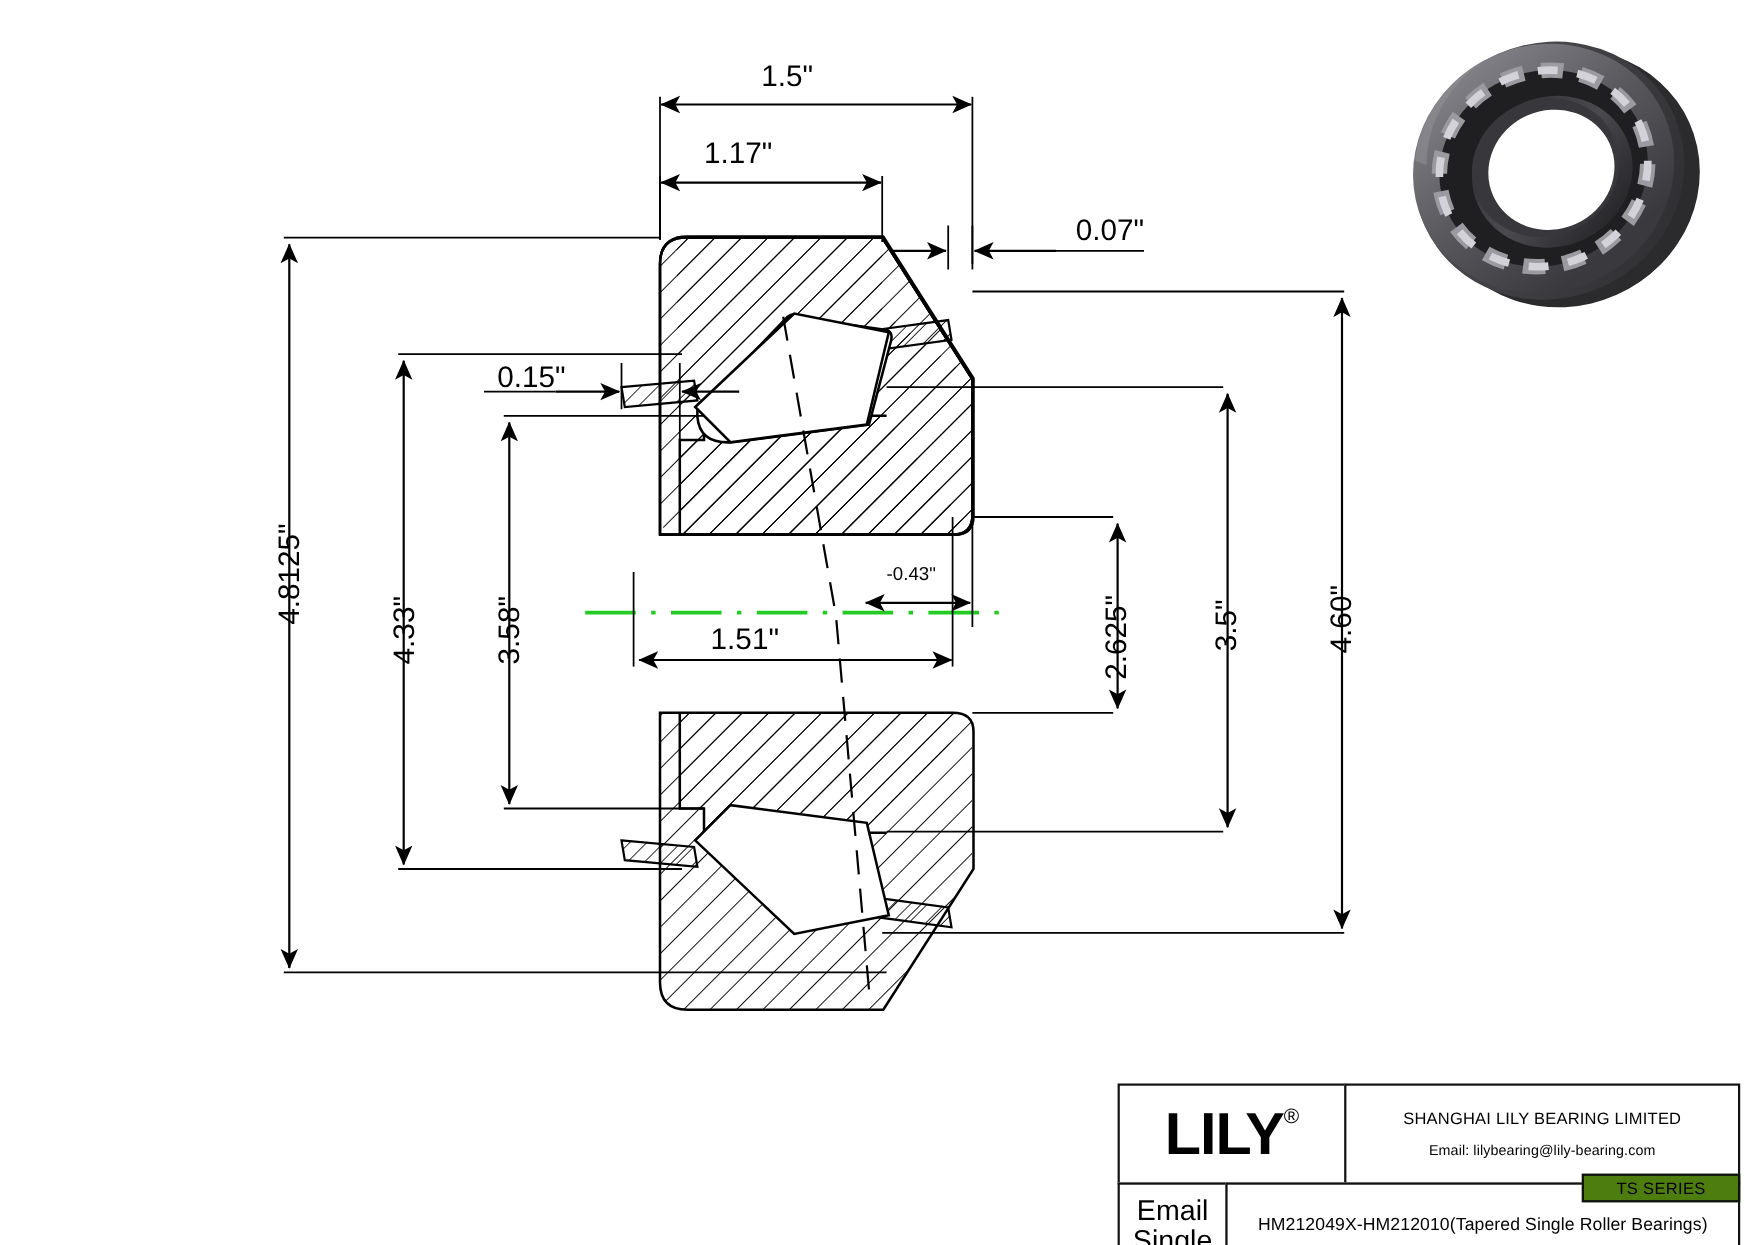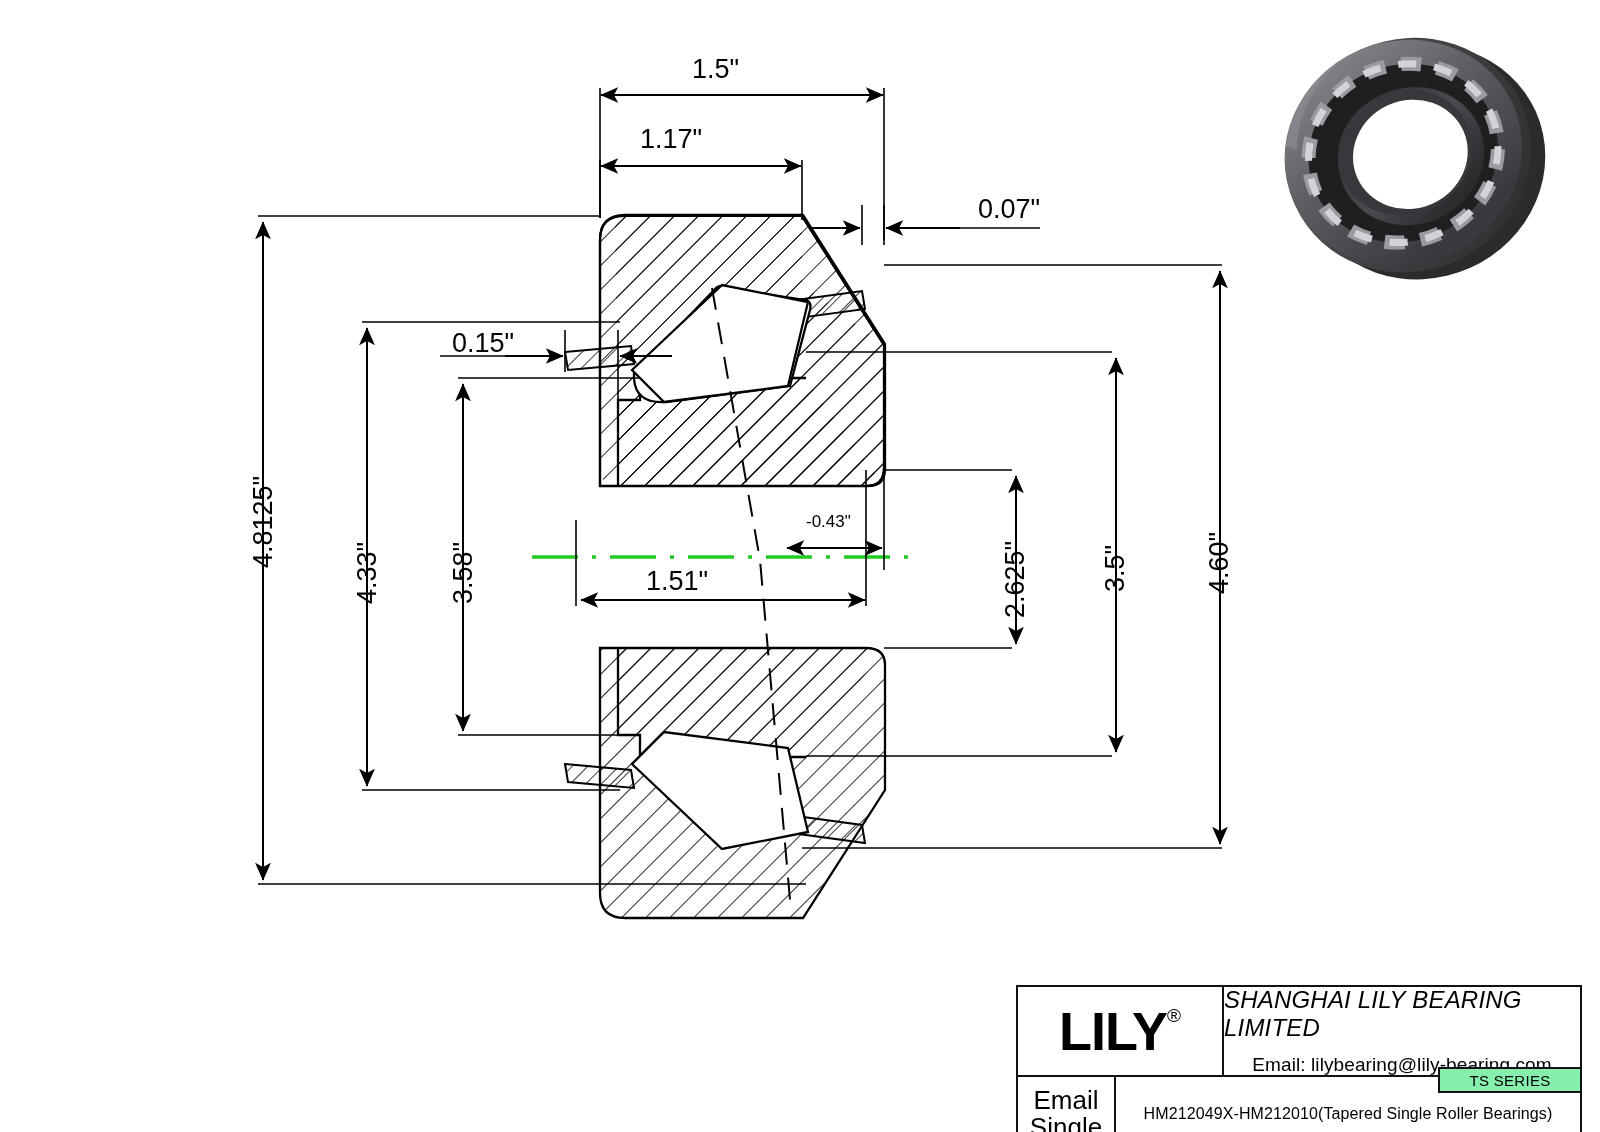--- a/index.html
+++ b/index.html
@@ -11,28 +11,28 @@
   
   .tb{position:absolute;box-sizing:border-box;}
   #title-block{left:984px;top:985px;width:589px;height:168px;margin-left:32px;}
   .tb-cell{position:absolute;box-sizing:border-box;border:2px solid #111;
            display:flex;align-items:center;justify-content:center;background:#fff;}
   #tb-logo-cell{left:0;top:0;width:208px;height:92px;}
   #tb-company-cell{left:206px;top:0;width:360px;height:92px;flex-direction:column;}
   #tb-partlabel-cell{left:0;top:90px;width:100px;height:78px;flex-direction:column;line-height:1.05;}
   #tb-partvalue-cell{left:98px;top:90px;width:468px;height:78px;}
   #tb-series-badge{position:absolute;left:422px;top:82px;width:144px;height:26px;
-       box-sizing:border-box;border:2px solid #111;background:#86efac;
+       box-sizing:border-box;border:2px solid #111;background:#4d7c0f;
        display:flex;align-items:center;justify-content:center;z-index:5;}
 
   #lily-wrap{position:relative;display:flex;align-items:flex-start;}
   #lily-text{font-size:54px;font-weight:700;letter-spacing:-1px;line-height:1;}
   #lily-reg{font-size:19px;line-height:1;margin-top:2px;}
-  #company-name{font-size:24px;letter-spacing:.2px;font-style:italic;}
-  #company-email{font-size:19px;margin-top:12px;letter-spacing:.1px;}
+  #company-name{font-size:15px;letter-spacing:.2px;}
+  #company-email{font-size:13px;margin-top:12px;letter-spacing:.1px;}
   .tb-label{font-size:26px;}
   #part-number-value{font-size:16px;letter-spacing:.1px;}
   #series-label{font-size:15px;letter-spacing:.3px;}
 
   
   .dim{position:absolute;font-size:27px;white-space:nowrap;}
   .dim.small{font-size:17px;}
   .vdim{position:absolute;font-size:27px;white-space:nowrap;
         transform-origin:0 0;transform:rotate(-90deg);}
 

